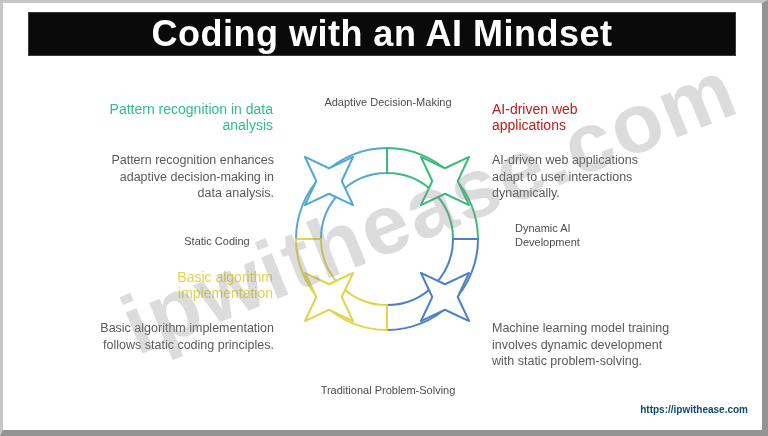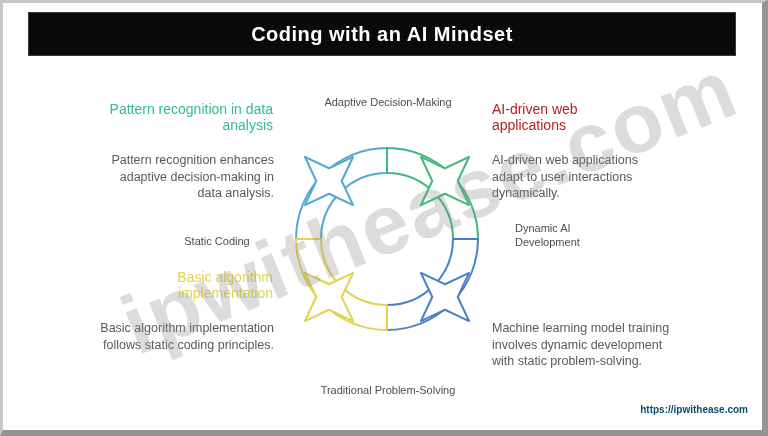--- a/index.html
+++ b/index.html
@@ -13,21 +13,21 @@
     border-color:#c6c6c6 #949494 #949494 #c6c6c6;
     overflow:hidden;
     font-family:"Liberation Sans", sans-serif;
   }
   .title-banner {
     position:absolute; left:25px; top:9px; width:706px; height:42px;
     background:#0a0a0a; border:1px solid #3a3a3a;
     display:flex; align-items:center; justify-content:center;
   }
   .title-banner h1 {
-    margin:0; color:#ffffff; font-size:20px; font-weight:bold; letter-spacing:0.5px;
+    margin:0; color:#ffffff; font-size:36px; font-weight:bold; letter-spacing:0.5px;
   }
   .head {
     position:absolute; font-size:14px; font-weight:normal; line-height:1.13;
   }
   .body-txt {
     position:absolute; font-size:12.5px; color:#58595b; line-height:1.33;
   }
   .cycle-label {
     position:absolute; font-size:11px; color:#4c4d4f; line-height:1.25;
   }

